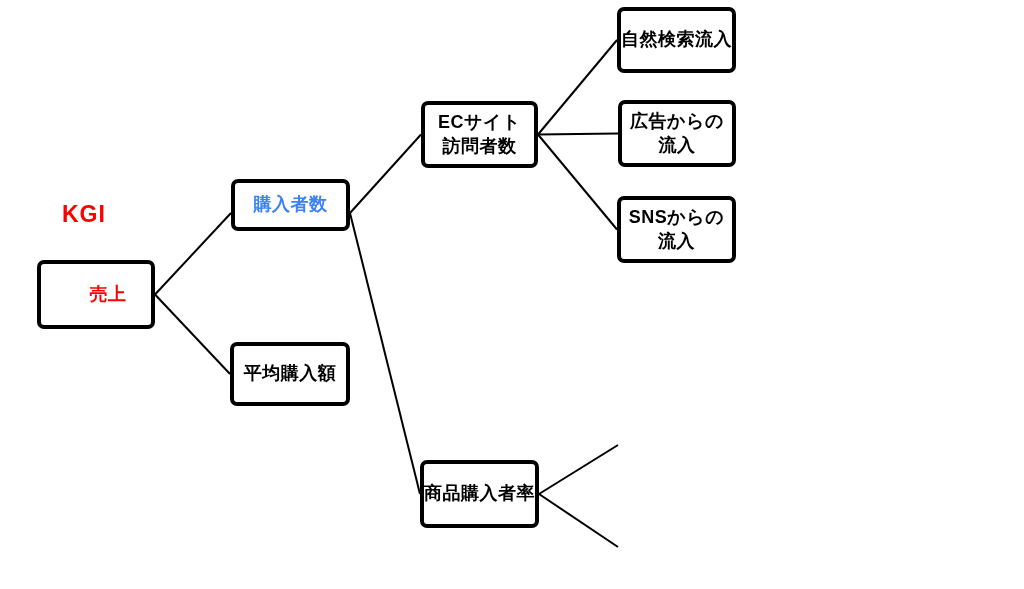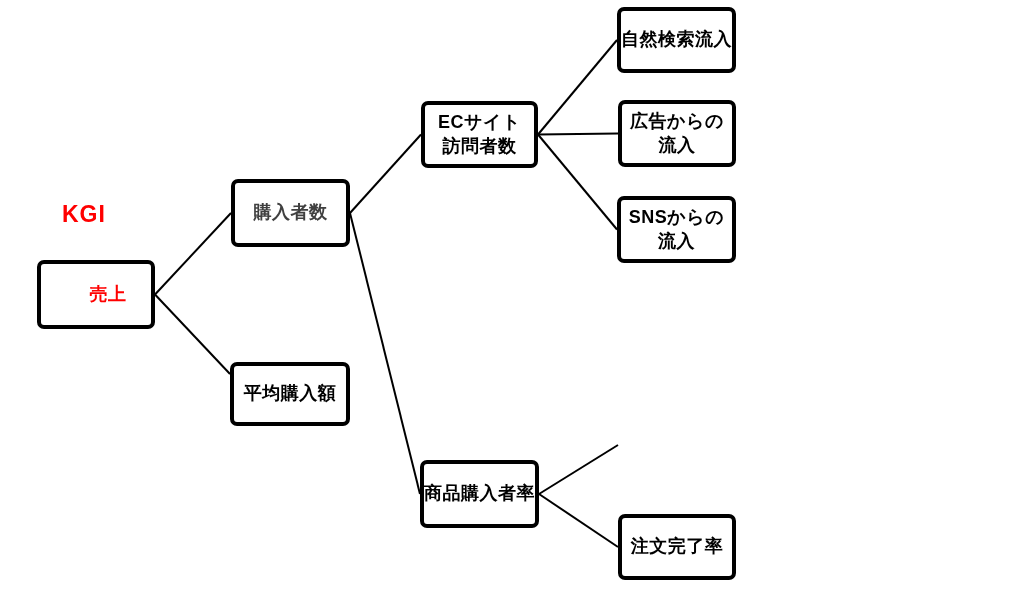--- a/index.html
+++ b/index.html
@@ -57,24 +57,23 @@
       <line x1="350" y1="213" x2="421" y2="134.5" stroke="#000000" stroke-width="2"></line>
       <line x1="350" y1="213" x2="420" y2="494" stroke="#000000" stroke-width="2"></line>
       <line x1="538" y1="134.5" x2="617" y2="40" stroke="#000000" stroke-width="2"></line>
       <line x1="538" y1="134.5" x2="618" y2="133.5" stroke="#000000" stroke-width="2"></line>
       <line x1="538" y1="134.5" x2="617" y2="229.5" stroke="#000000" stroke-width="2"></line>
       <line x1="539" y1="494" x2="618" y2="445" stroke="#000000" stroke-width="2"></line>
       <line x1="539" y1="494" x2="618" y2="547" stroke="#000000" stroke-width="2"></line>
     </svg>
   <div class="kgi-label" style="color: rgb(255, 0, 0);">KGI</div>
 <div class="node" style="left: 37px; top: 260px; width: 118px; height: 69px; color: rgb(255, 0, 0); border-color: rgb(0, 0, 0); background: rgb(255, 255, 255); padding-left: 24px;">売上</div>
-    <div class="node" style="left: 231px; top: 179px; width: 119px; height: 68px; color: #404040; border-color: rgb(0, 0, 0); background: rgb(255, 255, 255);">購入者数</div>
-    <div class="node" style="left: 230px; top: 342px; width: 120px; height: 64px; color: rgb(0, 0, 0); border-color: rgb(0, 0, 0); background: rgb(255, 255, 255); margin-top: 20px;">平均購入額</div>
+    <div class="node" style="left: 231px; top: 179px; width: 119px; height: 52px; color: #3b82f6; border-color: rgb(0, 0, 0); background: rgb(255, 255, 255);">購入者数</div>
+    <div class="node" style="left: 230px; top: 342px; width: 120px; height: 64px; color: rgb(0, 0, 0); border-color: rgb(0, 0, 0); background: rgb(255, 255, 255);">平均購入額</div>
     <div class="node" style="left: 421px; top: 101px; width: 117px; height: 67px; color: rgb(0, 0, 0); border-color: rgb(0, 0, 0); background: rgb(255, 255, 255);">ECサイト
 訪問者数</div>
     <div class="node" style="left: 420px; top: 460px; width: 119px; height: 68px; color: rgb(0, 0, 0); border-color: rgb(0, 0, 0); background: rgb(255, 255, 255);">商品購入者率</div>
     <div class="node" style="left: 617px; top: 7px; width: 119px; height: 66px; color: rgb(0, 0, 0); border-color: rgb(0, 0, 0); background: rgb(255, 255, 255);">自然検索流入</div>
     <div class="node" style="left: 618px; top: 100px; width: 118px; height: 67px; color: rgb(0, 0, 0); border-color: rgb(0, 0, 0); background: rgb(255, 255, 255);">広告からの
 流入</div>
     <div class="node" style="left: 617px; top: 196px; width: 119px; height: 67px; color: rgb(0, 0, 0); border-color: rgb(0, 0, 0); background: rgb(255, 255, 255);">SNSからの
 流入</div>
-    <div class="node" style="left: 618px; top: 514px; width: 118px; height: 66px; color: rgb(0, 0, 0); border-color: rgb(0, 0, 0); background: rgb(255, 255, 255);">注文完了率</div>
   </div>
 
 </body></html>

